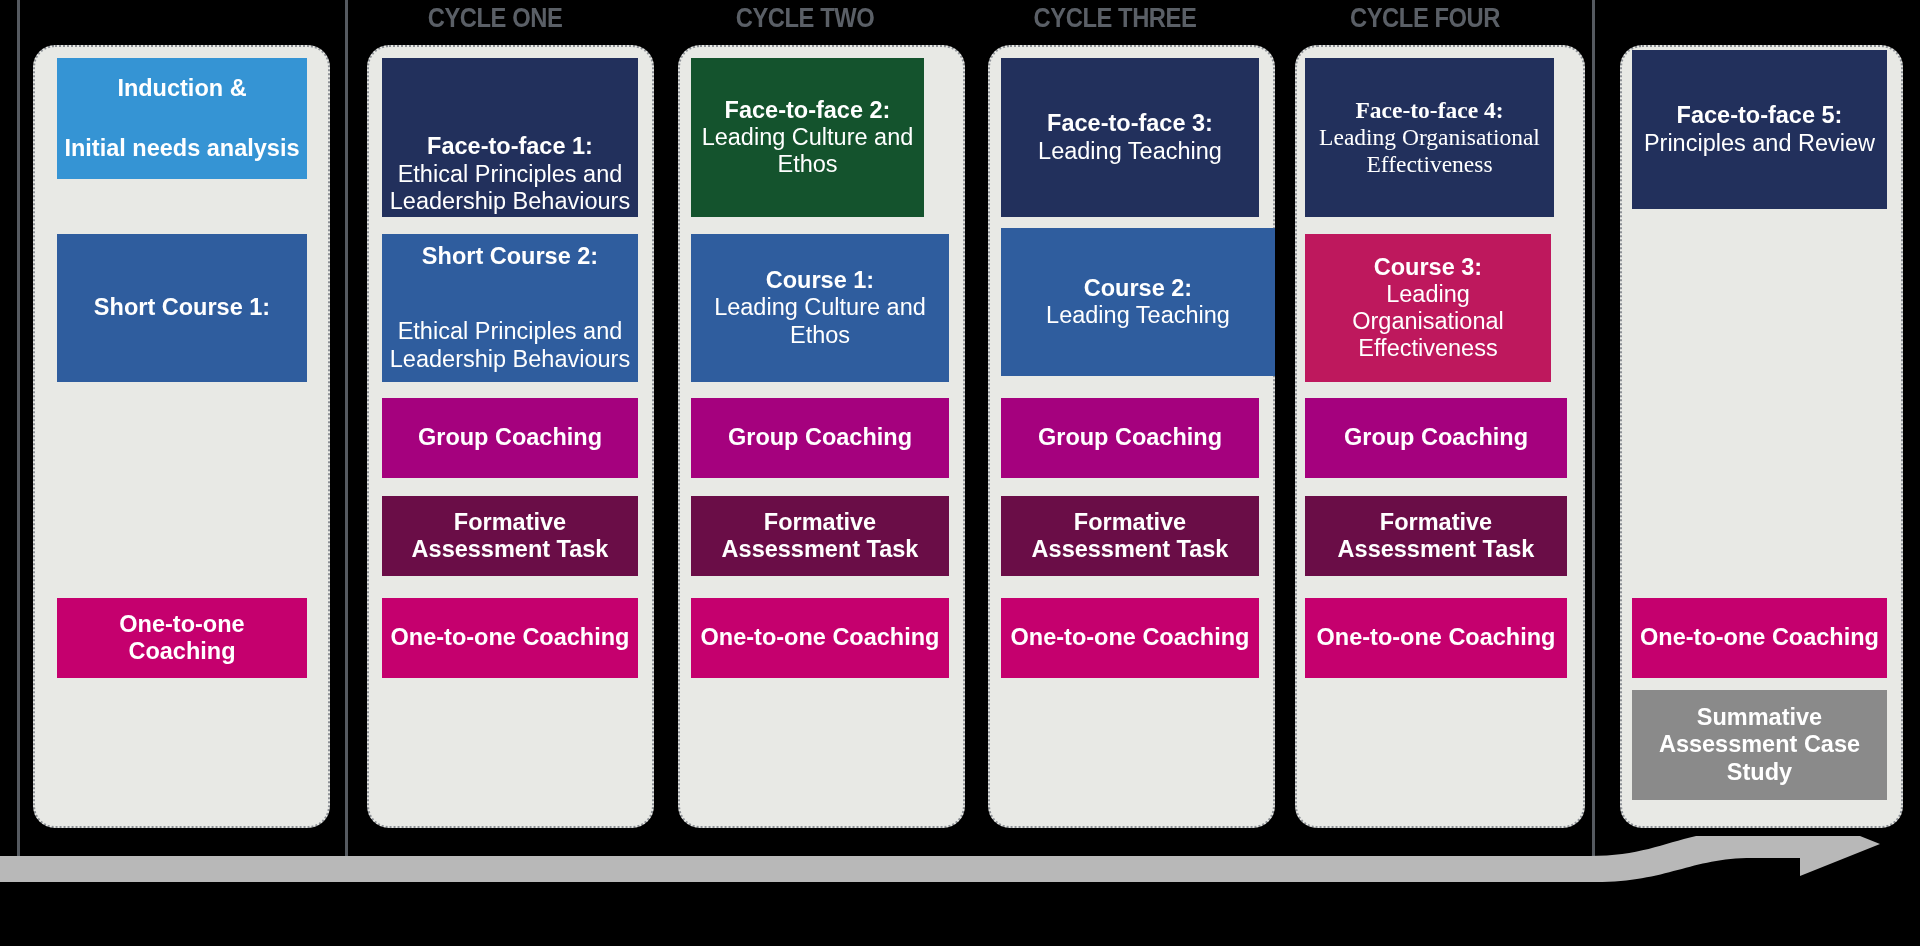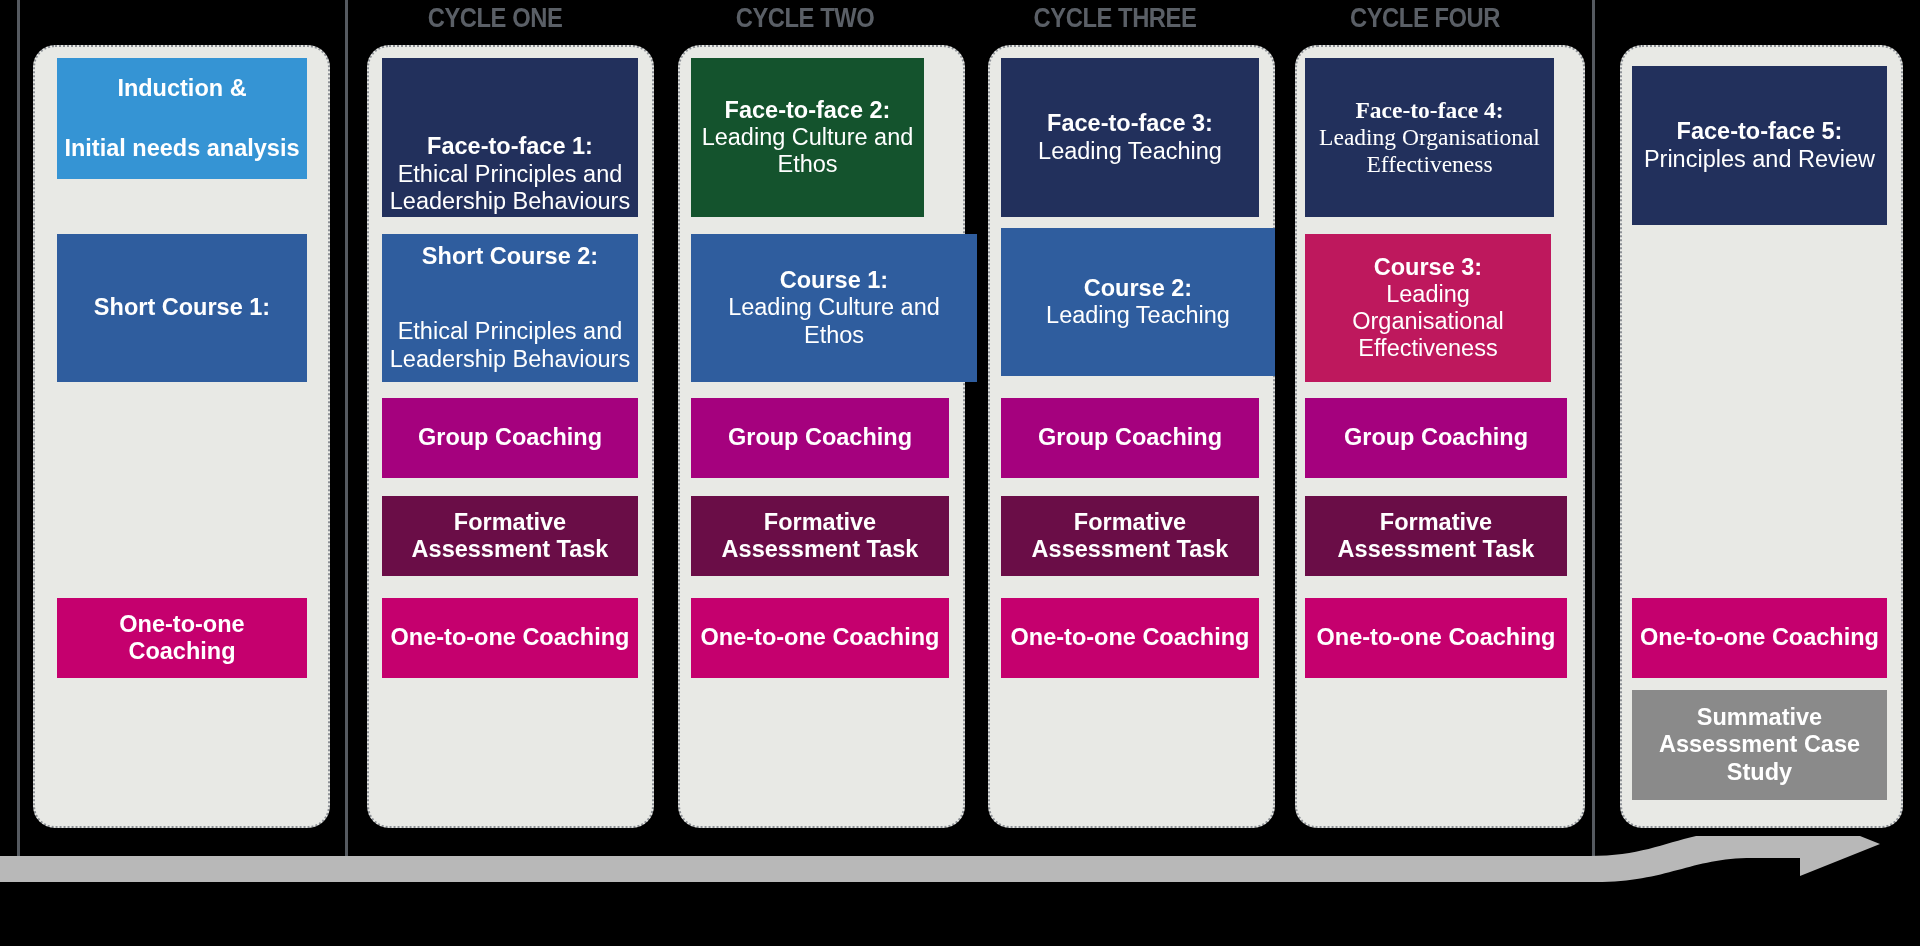--- a/index.html
+++ b/index.html
@@ -145,21 +145,21 @@
     <span class="ttl">One-to-one Coaching</span>
   </div>
 
   <div class="card" style="left:678px; top:45px; width:287px; height:783px;"></div>
 
   <div class="block" style="left:691px; top:58px; width:233px; height:159px; background:#14532d;">
     <span class="ttl">Face-to-face 2:</span>
     <span class="sub">Leading Culture and Ethos</span>
   </div>
 
-  <div class="block" style="left:691px; top:234px; width:286px; height:148px; background:#2f5d9e;">
+  <div class="block" style="left:691px; top:234px; width:258px; height:148px; background:#2f5d9e;">
     <span class="ttl">Course 1:</span>
     <span class="sub">Leading Culture and Ethos</span>
   </div>
 
   <div class="block bold-all" style="left:691px; top:398px; width:258px; height:80px; background:#a5017e;">
     <span class="ttl">Group Coaching</span>
   </div>
 
   <div class="block bold-all" style="left:691px; top:496px; width:258px; height:80px; background:#6a0d47;">
     <span class="ttl">Formative Assessment Task</span>
@@ -212,21 +212,21 @@
   <div class="block bold-all" style="left:1305px; top:496px; width:262px; height:80px; background:#6a0d47;">
     <span class="ttl">Formative Assessment Task</span>
   </div>
 
   <div class="block bold-all" style="left:1305px; top:598px; width:262px; height:80px; background:#c5006e;">
     <span class="ttl">One-to-one Coaching</span>
   </div>
 
   <div class="card" style="left:1620px; top:45px; width:283px; height:783px;"></div>
 
-  <div class="block" style="left:1632px; top:66px; width:255px; height:159px; background:#22305c;">
+  <div class="block" style="left:1632px; top:50px; width:255px; height:159px; background:#22305c;">
     <span class="ttl">Face-to-face 5:</span>
     <span class="sub">Principles and Review</span>
   </div>
 
   <div class="block bold-all" style="left:1632px; top:598px; width:255px; height:80px; background:#c5006e;">
     <span class="ttl">One-to-one Coaching</span>
   </div>
 
   <div class="block bold-all" style="left:1632px; top:690px; width:255px; height:110px; background:#8a8a8a;">
     <span class="ttl">Summative Assessment Case Study</span>

